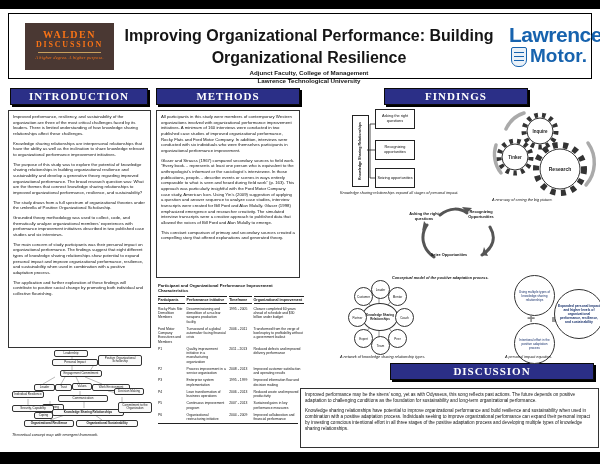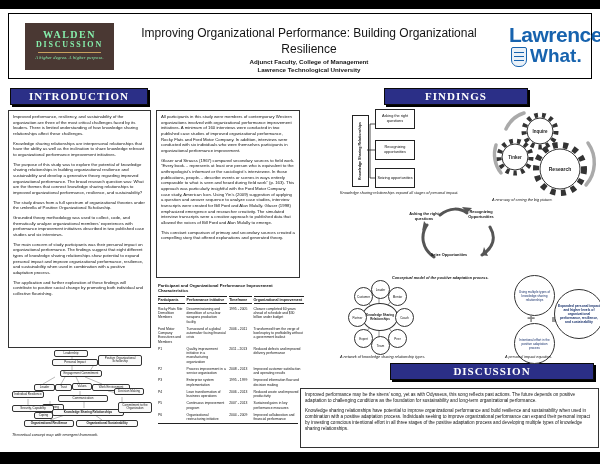--- a/index.html
+++ b/index.html
@@ -3,28 +3,28 @@
 <meta charset="utf-8">
 <style>
   html,body{margin:0;padding:0;background:#000;}
   .stage{position:relative;width:600px;height:464px;background:#000;overflow:hidden;
          font-family:"Liberation Sans",sans-serif;-webkit-font-smoothing:antialiased;}
   .poster{position:absolute;left:0;top:9px;width:600px;height:443px;background:#ffffff;}
   .abs{position:absolute;}
 
   
   .hdr-box{left:8px;top:4px;width:582px;height:64px;border:1px solid #000;background:#fff;}
-  .walden{left:16px;top:9px;width:89px;height:47px;background:#4a3833;color:#86efac;
+  .walden{left:16px;top:9px;width:89px;height:47px;background:#4a3833;color:#f97316;
           text-align:center;font-family:"Liberation Serif",serif;}
   .walden .n1{font-size:10px;font-weight:bold;letter-spacing:1.5px;margin-top:6px;}
   .walden .n2{font-size:8px;font-weight:bold;letter-spacing:1.8px;margin-top:0px;}
   .walden .rule{width:70%;height:1px;background:#c9a15e;margin:3px auto 2px auto;}
   .walden .tag{font-size:4.4px;font-style:italic;letter-spacing:.2px;}
   .titleblock{left:110px;top:11px;width:380px;text-align:center;color:#151515;}
-  .t-line{font-size:12px;font-weight:normal;line-height:1.35;}
+  .t-line{font-size:16px;font-weight:bold;line-height:1.35;}
   .t-author{font-size:7.6px;font-weight:bold;margin-top:5px;}
   .t-affil{font-size:6.2px;font-weight:bold;margin-top:1px;}
   .lt{left:500px;top:10px;width:94px;color:#1763ae;}
   .lt .l1{font-size:21px;font-weight:bold;letter-spacing:-0.5px;line-height:1;}
   .lt .l2{display:flex;align-items:flex-start;margin-top:1px;}
   .lt .shield{width:14px;height:18px;border:1.6px solid #1763ae;border-radius:2px 2px 7px 7px;
               margin:1px 3px 0 2px;background:#eaf1f8;position:relative;}
   .lt .shield i{position:absolute;left:2px;right:2px;height:1px;background:#1763ae;display:block;}
   .lt .t2{font-size:19px;font-weight:bold;line-height:1;}
 
@@ -91,26 +91,27 @@
         <div class="t-affil">Lawrence Technological University</div>
       </div>
       <div class="abs lt">
         <div class="l1">Lawrence</div>
         <div class="l2">
           <span class="shield">
             <i style="top:4px;"></i>
               <i style="top:8px;"></i>
               <i style="top:12px;"></i>
           </span>
-          <span class="t2">What.</span>
+          <span class="t2">Motor.</span>
         </div>
       </div>
     </div>
 
     <div class="abs sec" style="left:10px;top:79px;width:136px;">INTRODUCTION</div>
+    <div class="abs sec" style="left:156px;top:79px;width:142px;">METHODS</div>
     <div class="abs sec" style="left:390px;top:354px;width:202px;">DISCUSSION</div>
     <div class="abs sec" style="left:384px;top:79px;width:142px;">FINDINGS</div>
 
     <div class="abs tbox" style="left:8px;top:101px;width:133px;height:230px;">
       <p>Improved performance, resiliency, and sustainability of the organization are three of the most critical challenges faced by its leaders.  There is limited understanding of how knowledge sharing relationships affect these challenges.</p>
       <p>Knowledge sharing relationships are interpersonal relationships that have the ability as well as the inclination to share knowledge relevant to organizational performance improvement initiatives.</p>
       <p>The purpose of this study was to explore the potential of knowledge sharing relationships in building organizational resilience and sustainability and develop a generative theory regarding improved organizational performance.  The broad research question was: What are the themes that connect knowledge sharing relationships to improved organizational performance, resilience, and sustainability?</p>
       <p>The study draws from a full spectrum of organizational theories under the umbrella of Positive Organizational Scholarship.</p>
       <p>Grounded theory methodology was used to collect, code, and thematically analyze organizational members’ experiences with performance improvement initiatives described in two published case studies and six interviews.</p>
       <p>The main concern of study participants was their personal impact on organizational performance.  The findings suggest that eight different types of knowledge sharing relationships show potential to expand personal impact and improve organizational performance, resilience, and sustainability when used in combination with a positive adaptation process.</p>

